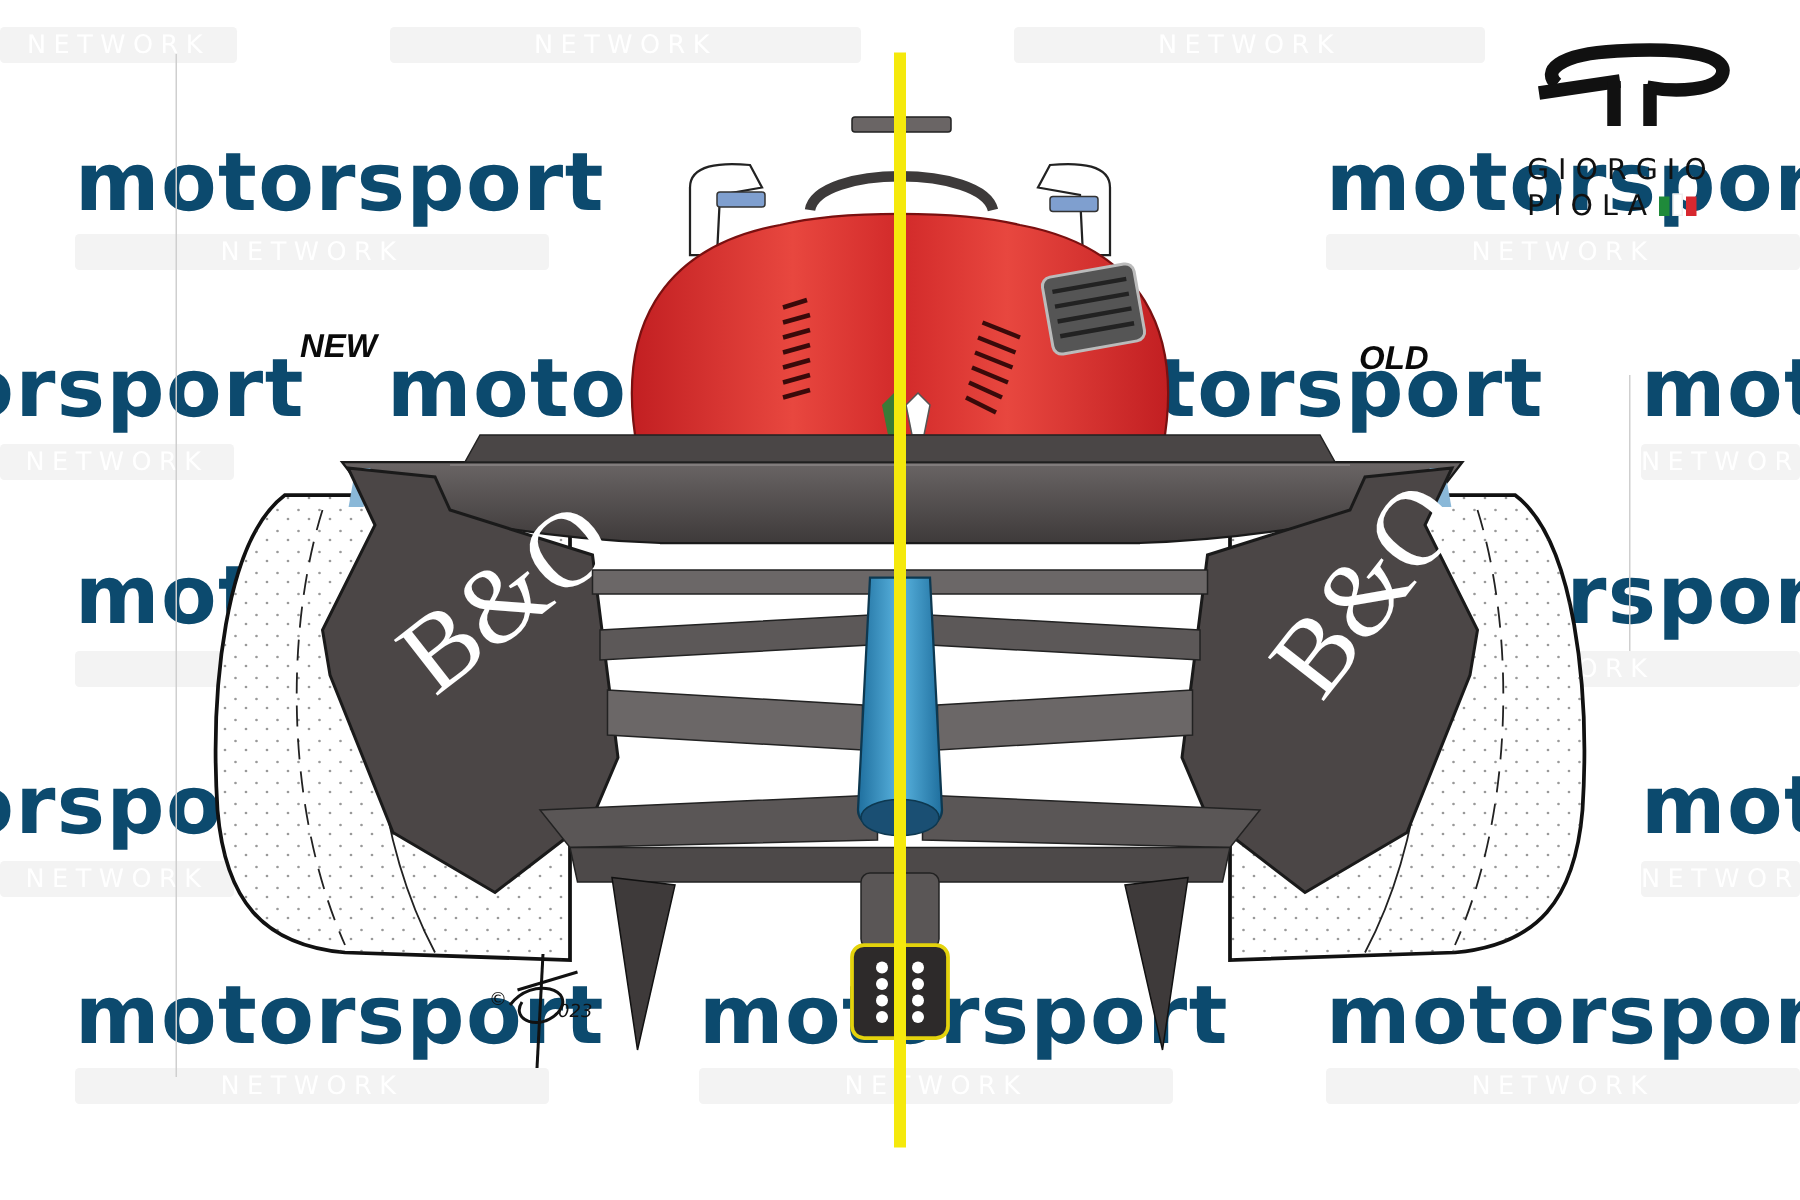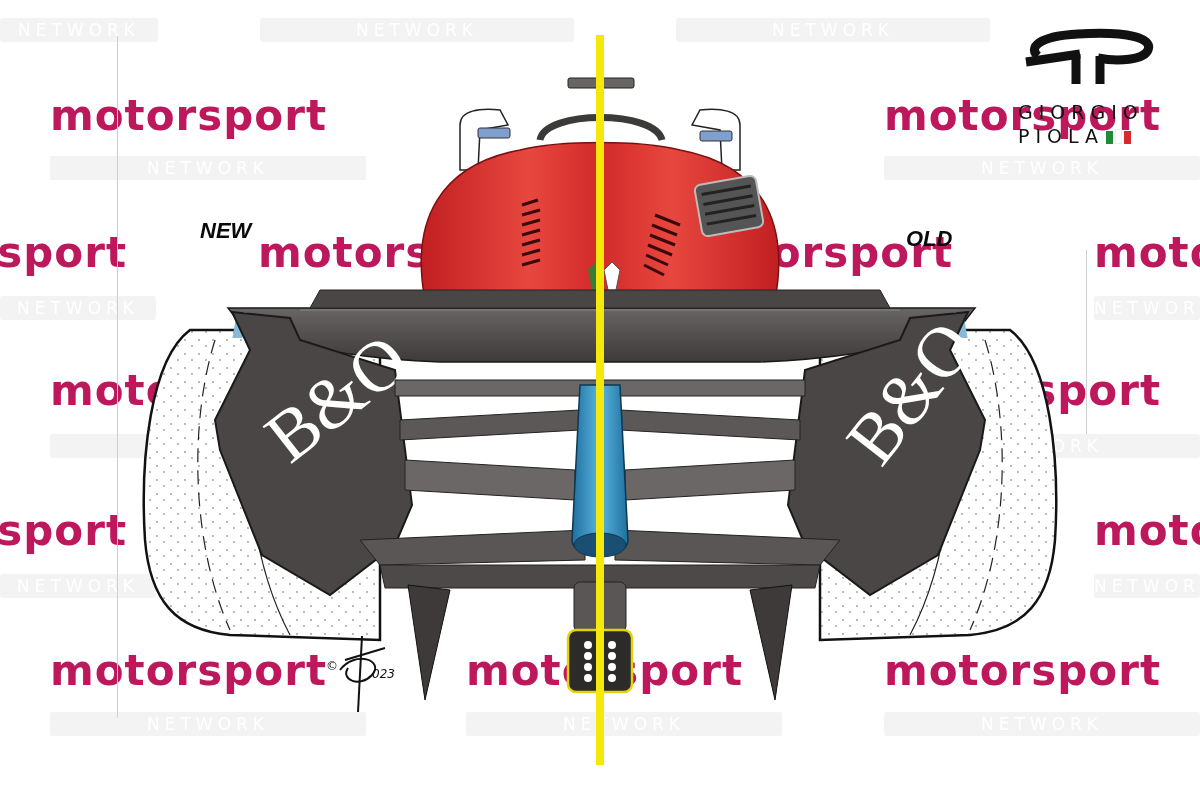--- a/index.html
+++ b/index.html
@@ -1,18 +1,18 @@
 <!DOCTYPE html>
 <html><head>
 <meta charset="utf-8">
 <style>
   html, body { margin:0; padding:0; background:#ffffff; }
   body { width:1200px; height:800px; position:relative; overflow:hidden; font-family:"Liberation Sans", sans-serif; }
   .wm { position:absolute; pointer-events:none; }
-  .wm-word { font-family:"DejaVu Sans", sans-serif; font-weight:bold; font-size:42px; color:#be185d; letter-spacing:1px; line-height:1; }
+  .wm-word { font-family:"DejaVu Sans", sans-serif; font-weight:bold; font-size:54px; color:#0c4a6e; letter-spacing:1px; line-height:1; }
   .wm-bar { position:absolute; height:24px; background:#f3f3f3; border-radius:3px; color:#ffffff; font-family:"DejaVu Sans", sans-serif; font-size:17px; letter-spacing:5px; text-align:center; line-height:24px; }
   .label { position:absolute; font-family:"Liberation Sans", sans-serif; font-weight:bold; font-style:italic; font-size:22px; color:#0a0a0a; }
   .logo { position:absolute; left:1018px; top:28px; width:150px; }
   .logo-text { font-family:"DejaVu Sans", sans-serif; font-size:19px; letter-spacing:6px; color:#111; line-height:24px; }
   .flag { display:inline-block; width:7px; height:13px; margin-left:2px; vertical-align:-1px; }
   .vline { position:absolute; width:1px; background:#cfcfcf; }
   svg { position:absolute; left:0; top:0; }
 </style>
 </head>
 <body>

